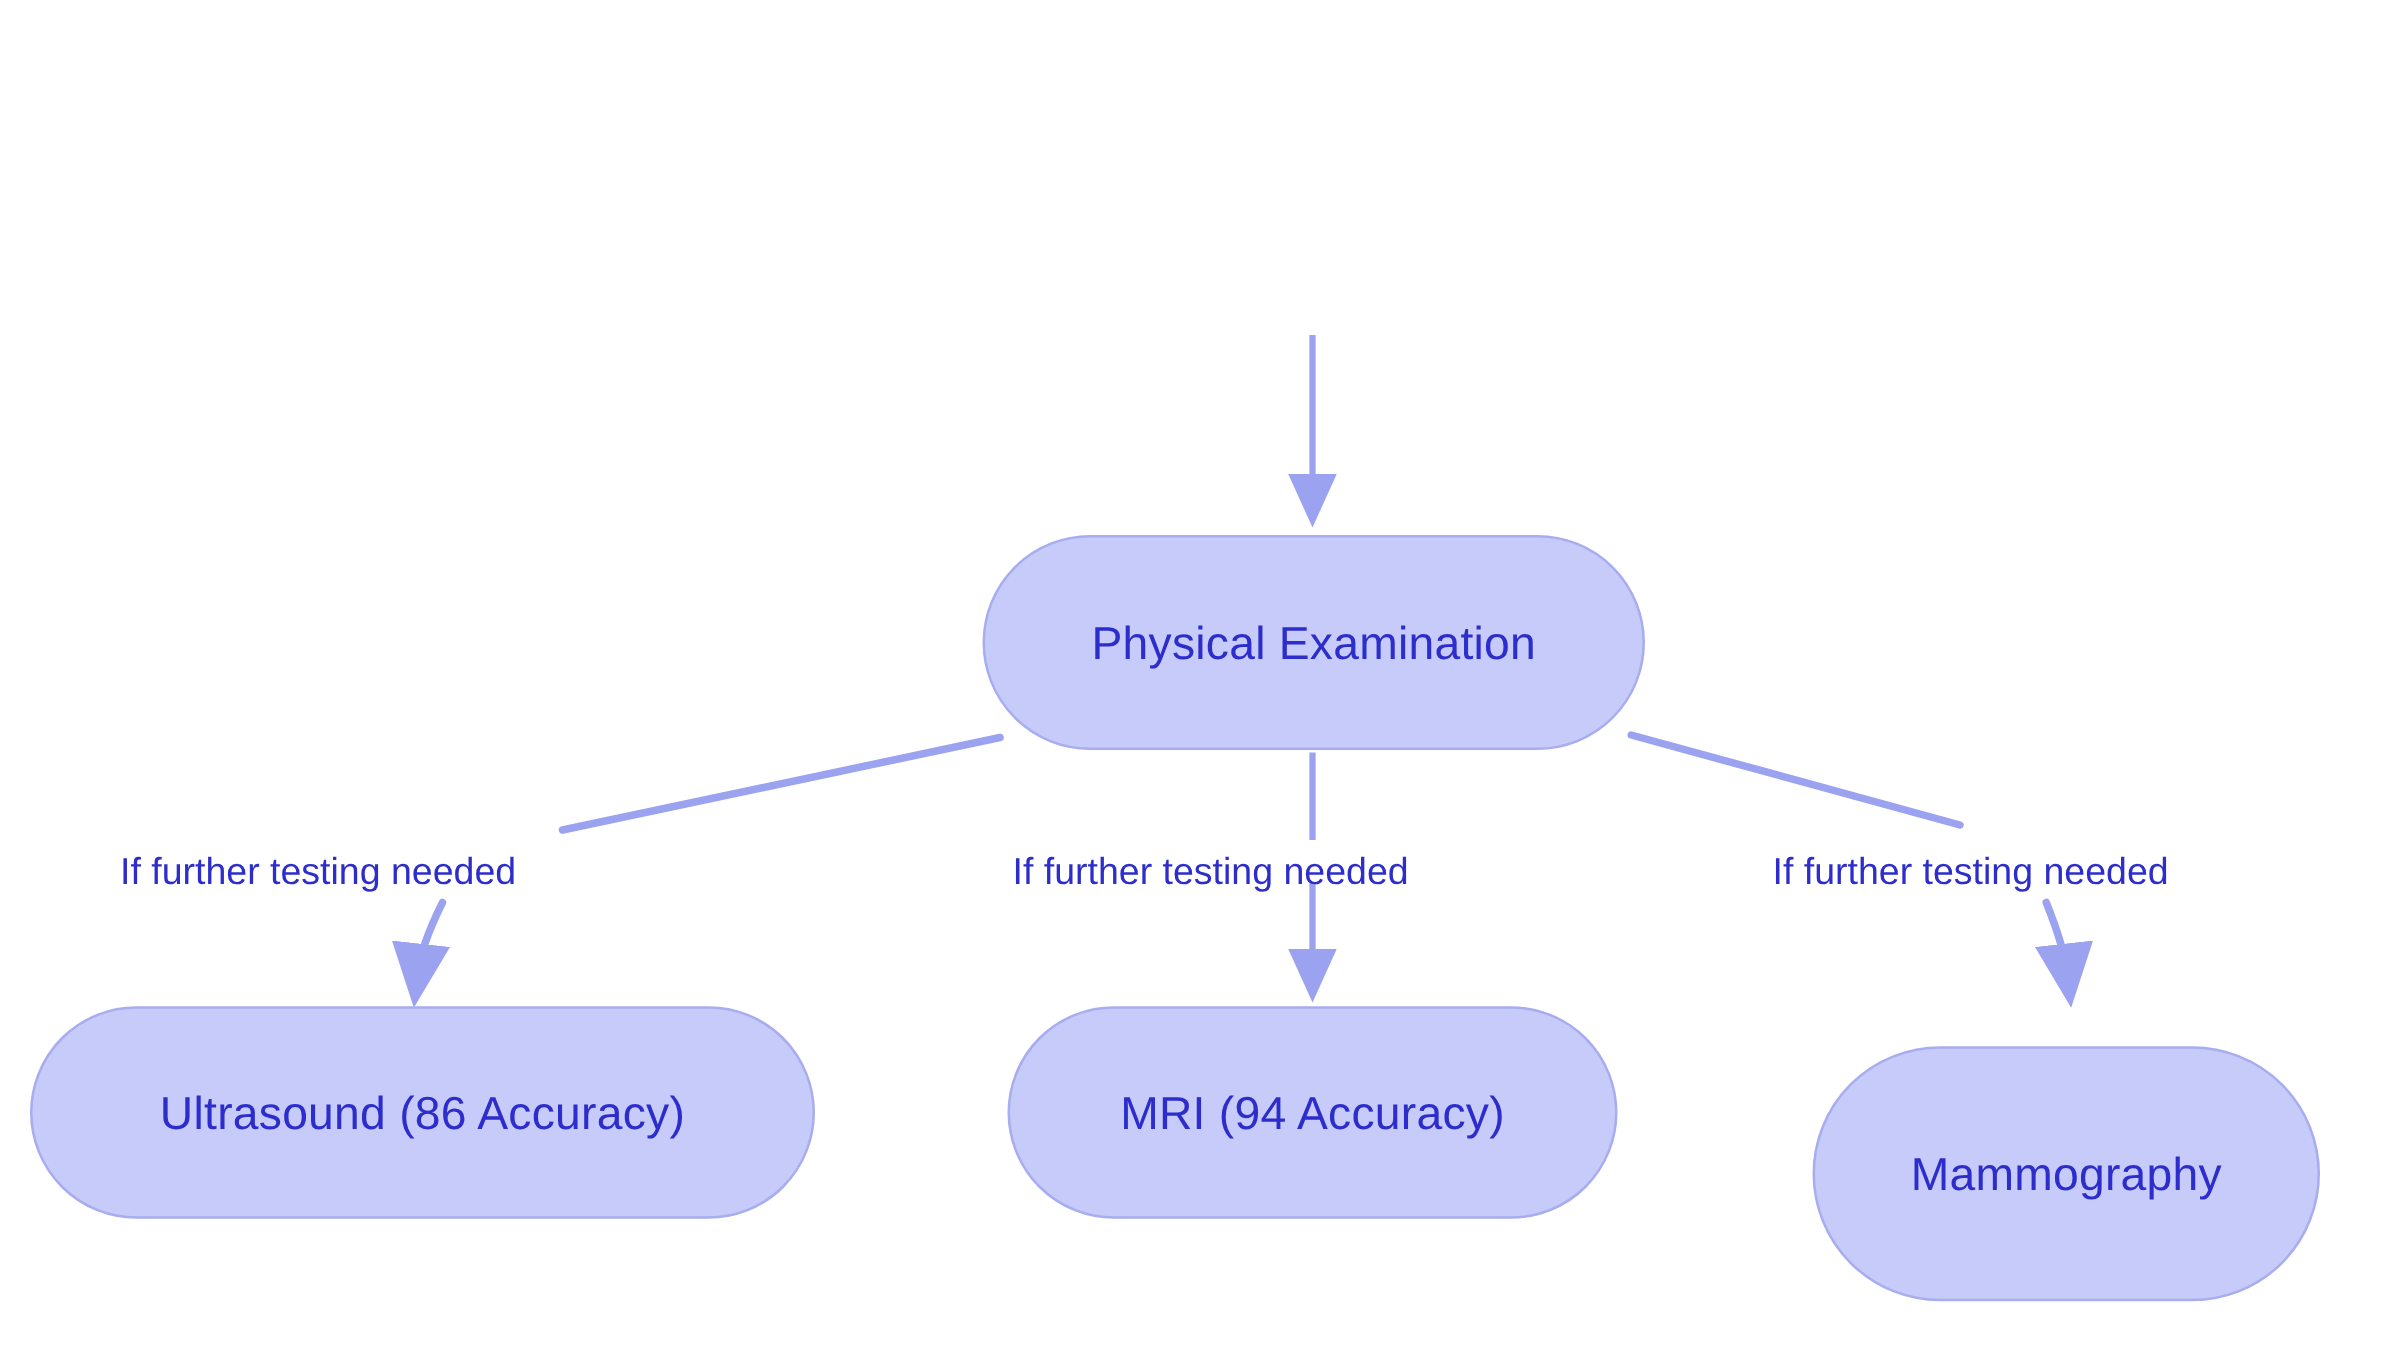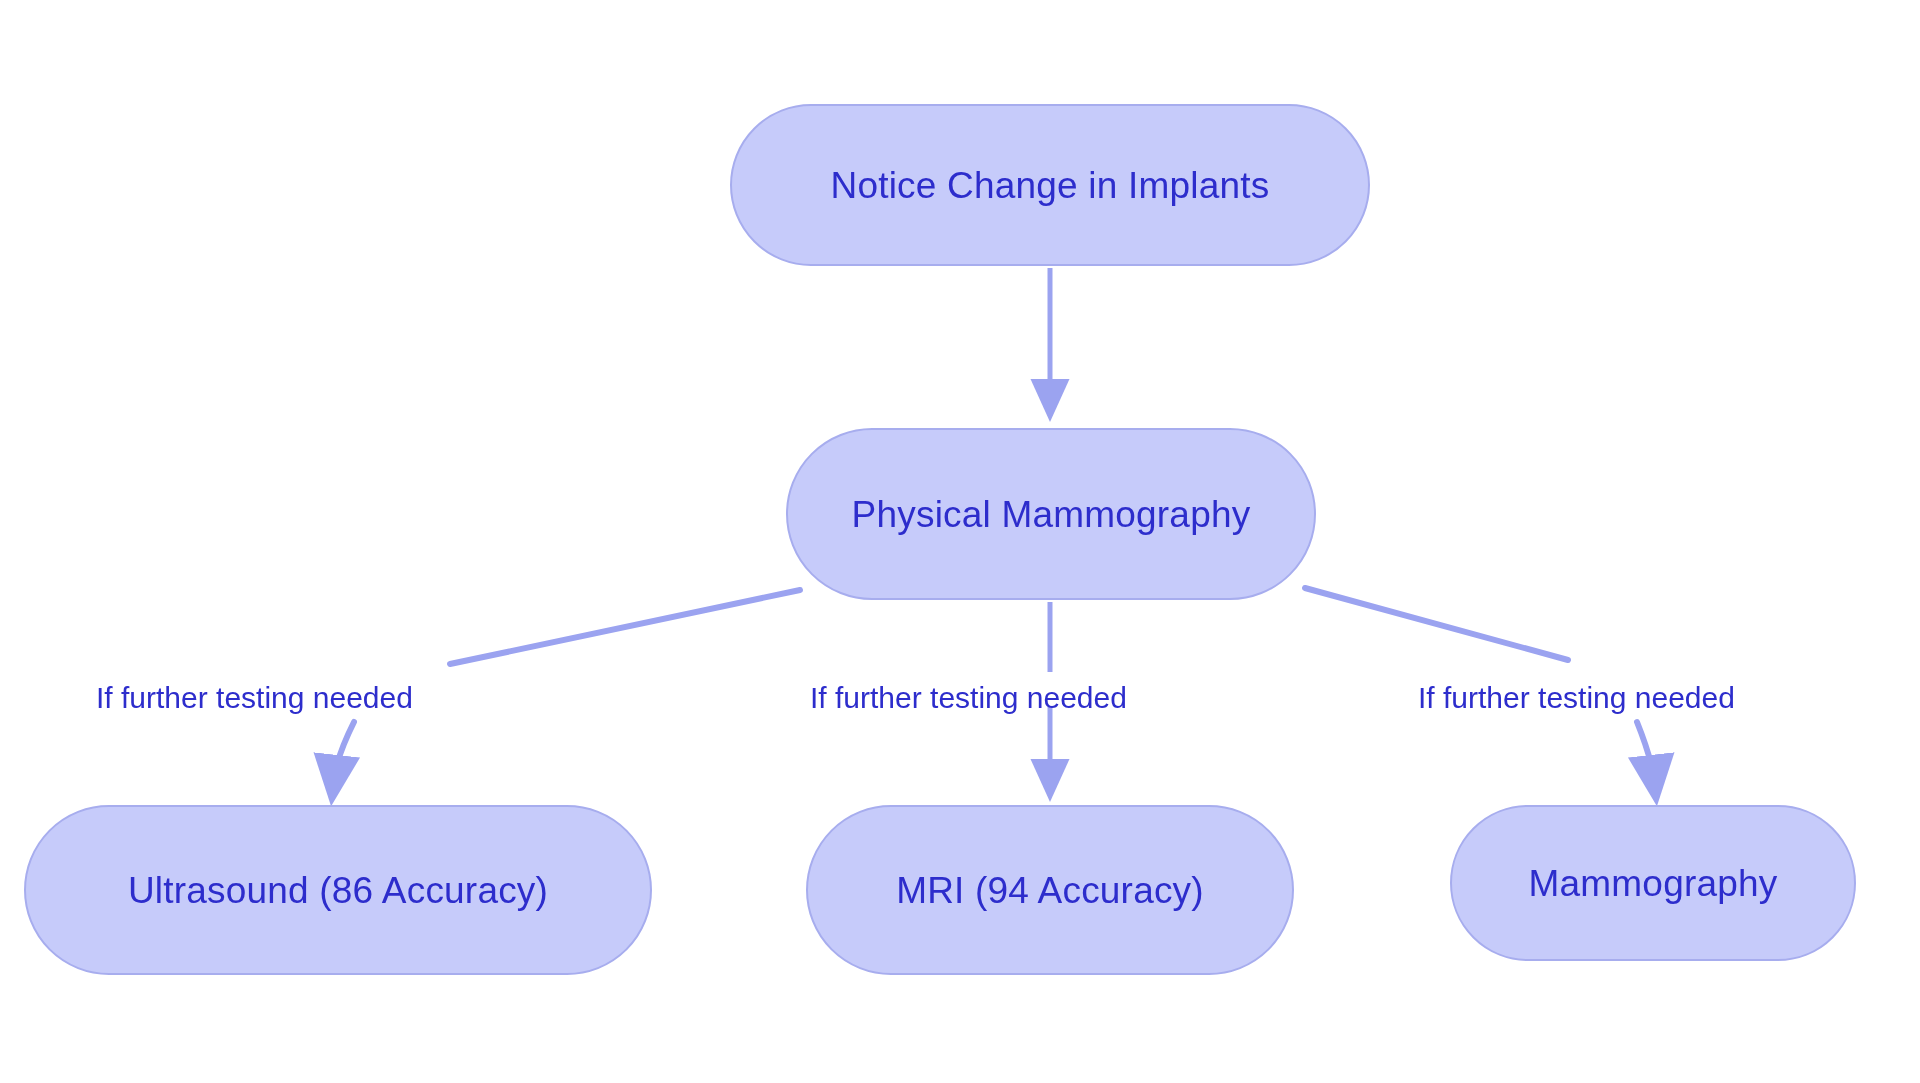--- a/index.html
+++ b/index.html
@@ -54,21 +54,21 @@
     line-height: 1;
     white-space: nowrap;
     background: transparent;
   }
 
   
   #node-notice        { left: 730px;  top: 104px; width: 640px; height: 162px; }
   #node-physical      { left: 786px;  top: 428px; width: 530px; height: 172px; }
   #node-ultrasound    { left: 24px;   top: 805px; width: 628px; height: 170px; }
   #node-mri           { left: 806px;  top: 805px; width: 488px; height: 170px; justify-content: center; }
-  #node-mammography   { left: 1450px; top: 805px; width: 406px; height: 156px; }
+  #node-mammography   { left: 1450px; top: 837px; width: 406px; height: 204px; }
 
   
   #label-ultrasound   { left: 96px;   top: 683px; }
   #label-mri          { left: 810px;  top: 683px; }
   #label-mammography  { left: 1418px; top: 683px; }
 </style>
 </head>
 <body>
 
 <div id="canvas">
@@ -93,26 +93,23 @@
       <path d="M 1050 602 L 1050 672" stroke="#9ba3f0" stroke-width="5" fill="none"></path>
       <path d="M 1050 706 L 1050 780" stroke="#9ba3f0" stroke-width="5" fill="none" marker-end="url(#arrowhead)"></path>
     </g>
 
     <g>
       <path d="M 1305 588 L 1568 660" stroke="#9ba3f0" stroke-width="6" fill="none" stroke-linecap="round"></path>
       <path d="M 1637 722 C 1645 742, 1652 762, 1654 780" stroke="#9ba3f0" stroke-width="6" fill="none" stroke-linecap="round" marker-end="url(#arrowhead)"></path>
     </g>
   </svg>
 
-  <div class="node" id="node-notice">
-    <span class="node-label">Notice Change in Implants</span>
-  </div>
 
   <div class="node" id="node-physical">
-    <span class="node-label">Physical Mammography</span>
+    <span class="node-label">Physical Examination</span>
   </div>
 
   <div class="node" id="node-ultrasound">
     <span class="node-label">Ultrasound (86 Accuracy)</span>
   </div>
 
   <div class="node" id="node-mri">
     <span class="node-label">MRI (94 Accuracy)</span>
   </div>
 

